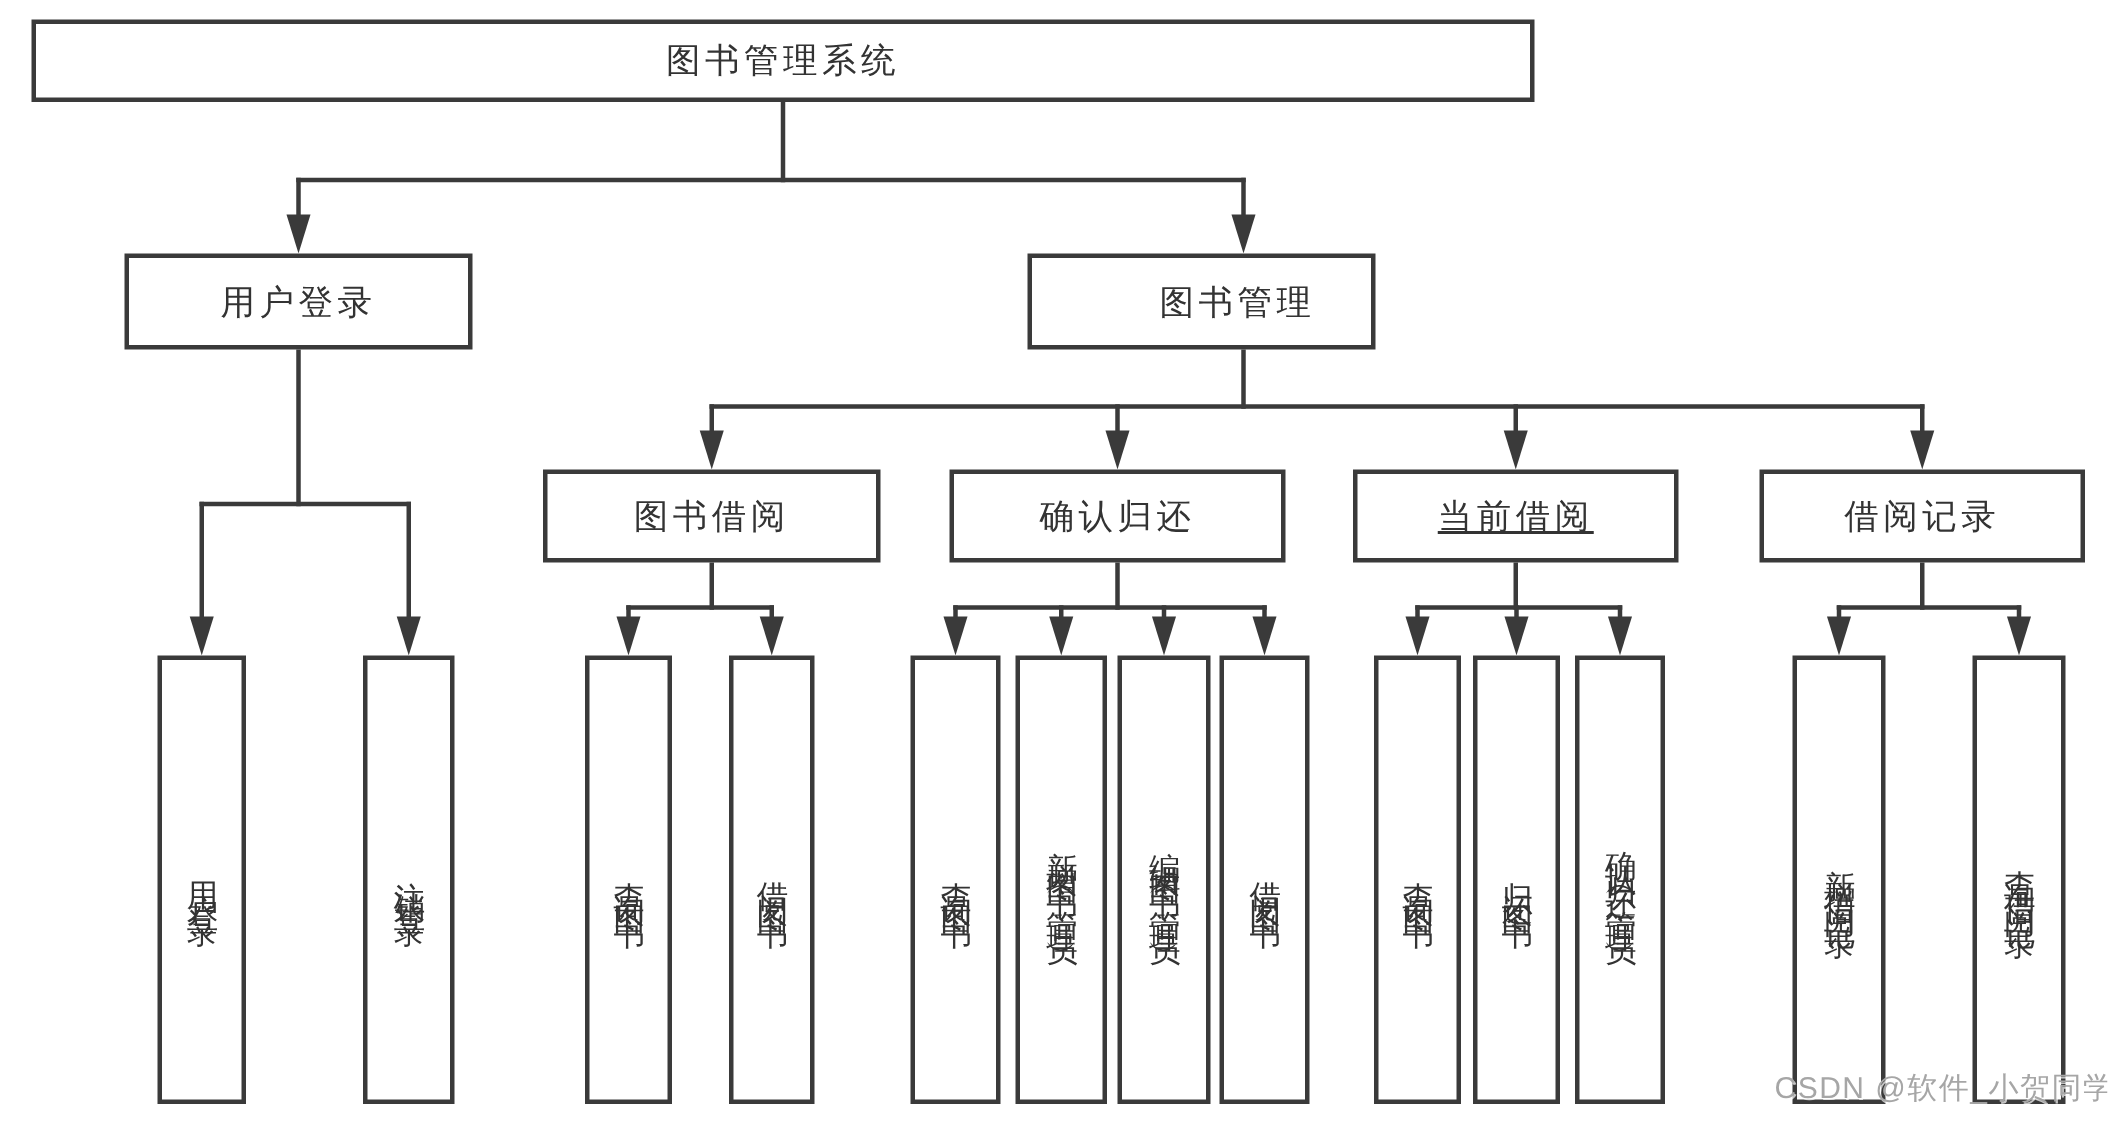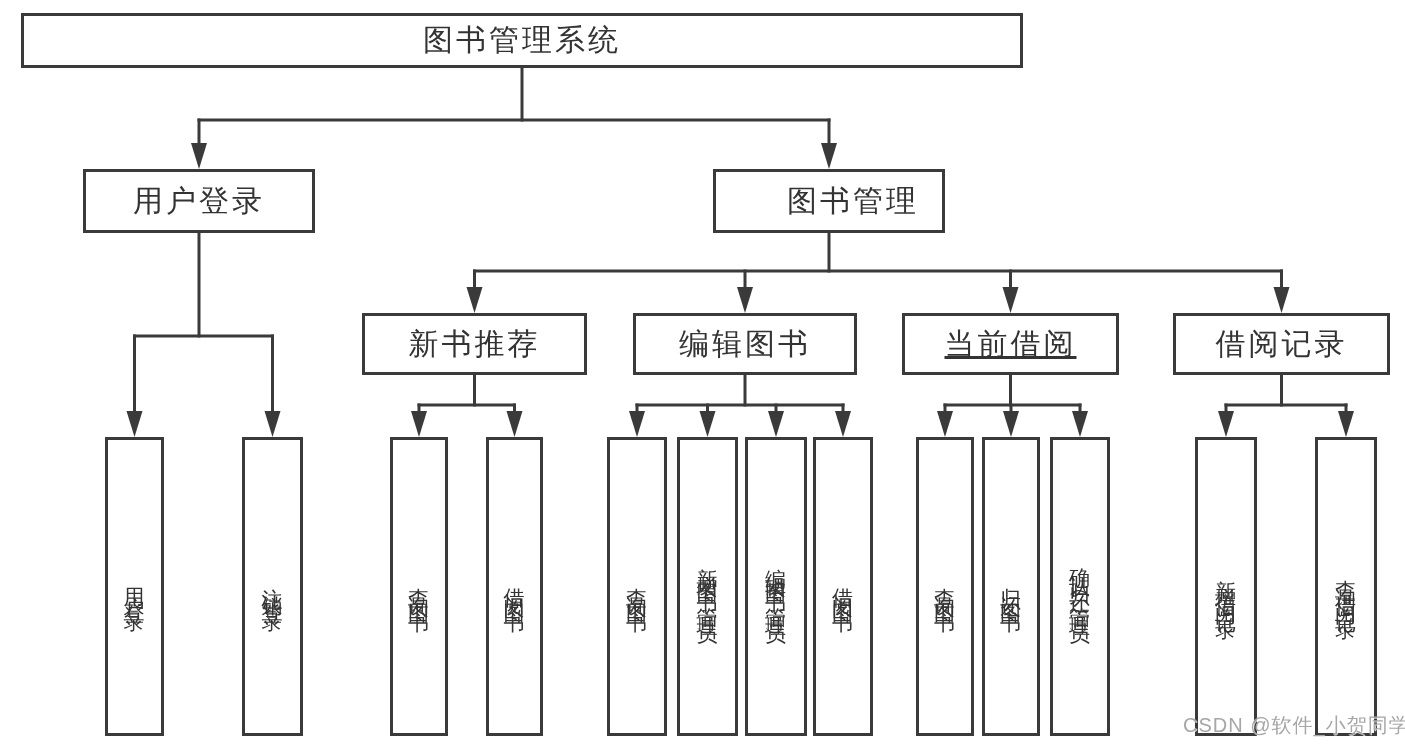--- a/index.html
+++ b/index.html
@@ -24,21 +24,21 @@
     position: absolute;
     border: 3px solid #3a3a3a;
     background: #ffffff;
     display: flex;
     align-items: center;
     justify-content: center;
     color: #333333;
     z-index: 2;
   }
   .h-node span {
-    font-size: 30px;
+    font-size: 23px;
     letter-spacing: 3px;
     white-space: nowrap;
   }
   .leaf .vtext {
     writing-mode: vertical-rl;
     text-orientation: mixed;
     font-size: 21px;
     letter-spacing: 8px;
     line-height: 1;
   }
@@ -125,29 +125,29 @@
     </g>
   </svg>
 
   <div class="node h-node" style="left:21px; top:13px; width:1002px; height:55px;">
     <span>图书管理系统</span>
   </div>
 
   <div class="node h-node" style="left:83px; top:169px; width:232px; height:64px;">
     <span>用户登录</span>
   </div>
-  <div class="node h-node" style="left:713px; top:169px; width:232px; height:64px;padding-left:48px;">
+  <div class="node h-node" style="left:685px; top:169px; width:232px; height:64px;padding-left:48px;">
     <span>图书管理</span>
   </div>
 
   <div class="node h-node" style="left:362px; top:313px; width:225px; height:62px;">
-    <span>新书推荐</span>
+    <span>图书借阅</span>
   </div>
   <div class="node h-node" style="left:633px; top:313px; width:224px; height:62px;">
-    <span>编辑图书</span>
+    <span>确认归还</span>
   </div>
   <div class="node h-node" style="left:902px; top:313px; width:217px; height:62px;text-decoration:underline;">
     <span>当前借阅</span>
   </div>
   <div class="node h-node" style="left:1173px; top:313px; width:217px; height:62px;">
     <span>借阅记录</span>
   </div>
 
   <div class="node leaf" style="left:105px; top:437px; width:59px; height:299px;">
     <span class="vtext">用户登录</span>

